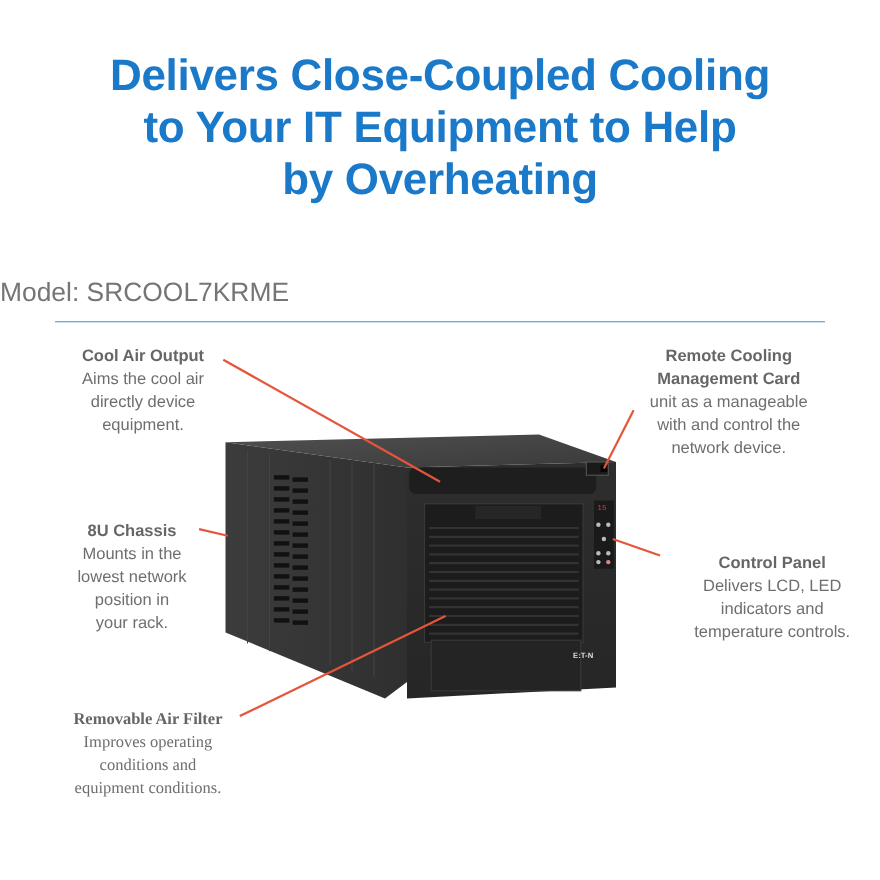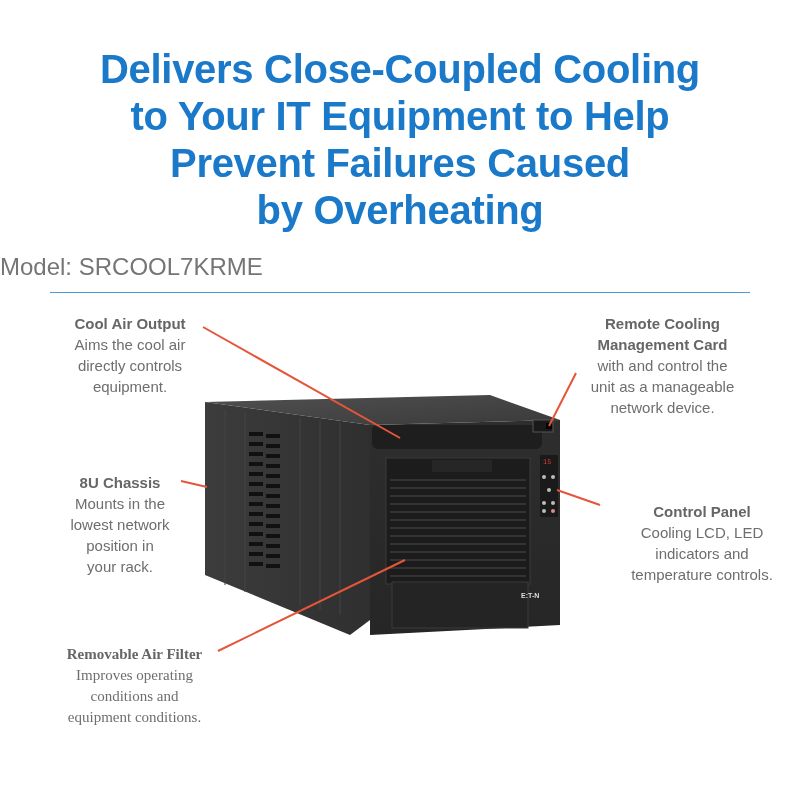--- a/index.html
+++ b/index.html
@@ -11,21 +11,20 @@
   .callout { position:absolute; text-align:center; color:#6e6e6e; font-size:15px; line-height:21px; }
   .callout .title { font-weight:bold; color:#666; }
   svg.overlay { position:absolute; left:0; top:0; }
 </style>
 </head>
 <body>
 
 <div class="headline">
   <div>Delivers Close-Coupled Cooling</div>
   <div>to Your IT Equipment to Help</div>
-  <div>Prevent Failures Caused</div>
   <div>by Overheating</div>
 </div>
 <div class="model">Model: SRCOOL7KRME</div>
 <div class="rule"></div>
 
 <svg class="overlay" width="800" height="800" viewBox="0 0 800 800">
   <defs>
     <linearGradient id="side" x1="0" x2="1" y1="0" y2="0">
       <stop offset="0" stop-color="#3c3c3c"></stop>
       <stop offset="1" stop-color="#2f2f2f"></stop>
@@ -129,21 +128,21 @@
     <line x1="576" y1="373" x2="549" y2="426"></line>
     <line x1="181" y1="481" x2="207" y2="487"></line>
     <line x1="600" y1="505" x2="557" y2="490"></line>
     <line x1="218" y1="651" x2="405" y2="560"></line>
   </g>
 </svg>
 
 <div class="callout" style="left:40px; top:313px; width:180px;">
   <div class="title">Cool Air Output</div>
   <div>Aims the cool air</div>
-  <div>directly controls</div>
+  <div>directly device</div>
   <div>equipment.</div>
 </div>
 
 <div class="callout" style="left:60px; top:472px; width:120px;">
   <div class="title">8U Chassis</div>
   <div>Mounts in the</div>
   <div>lowest network</div>
   <div>position in</div>
   <div>your rack.</div>
 </div>
@@ -151,23 +150,23 @@
 <div class="callout" style="left:42px; top:644px; width:185px;font-family:Liberation Serif, serif;">
   <div class="title">Removable Air Filter</div>
   <div>Improves operating</div>
   <div>conditions and</div>
   <div>equipment conditions.</div>
 </div>
 
 <div class="callout" style="left:570px; top:313px; width:185px;">
   <div class="title">Remote Cooling</div>
   <div class="title">Management Card</div>
+  <div>unit as a manageable</div>
   <div>with and control the</div>
-  <div>unit as a manageable</div>
   <div>network device.</div>
 </div>
 
 <div class="callout" style="left:612px; top:501px; width:180px;">
   <div class="title">Control Panel</div>
-  <div>Cooling LCD, LED</div>
+  <div>Delivers LCD, LED</div>
   <div>indicators and</div>
   <div>temperature controls.</div>
 </div>
 
 </body></html>

